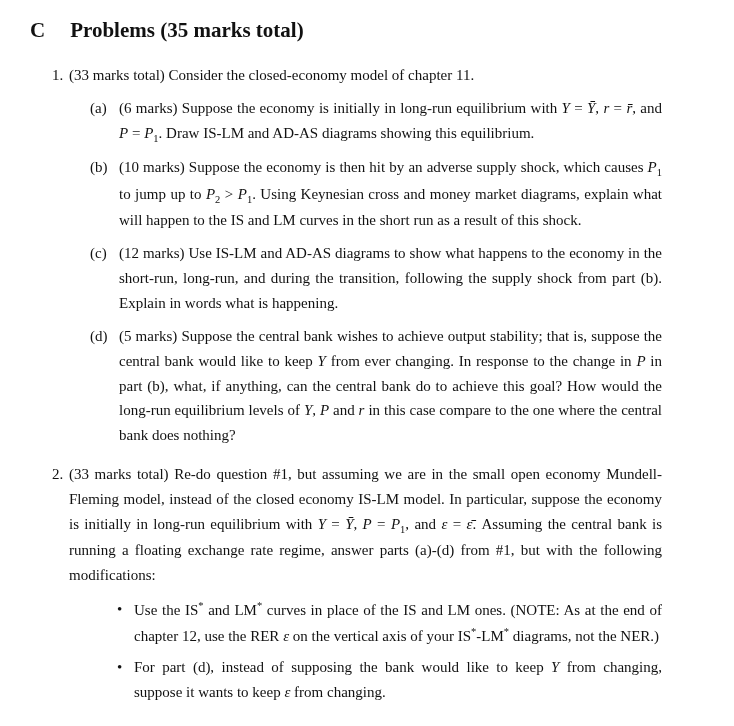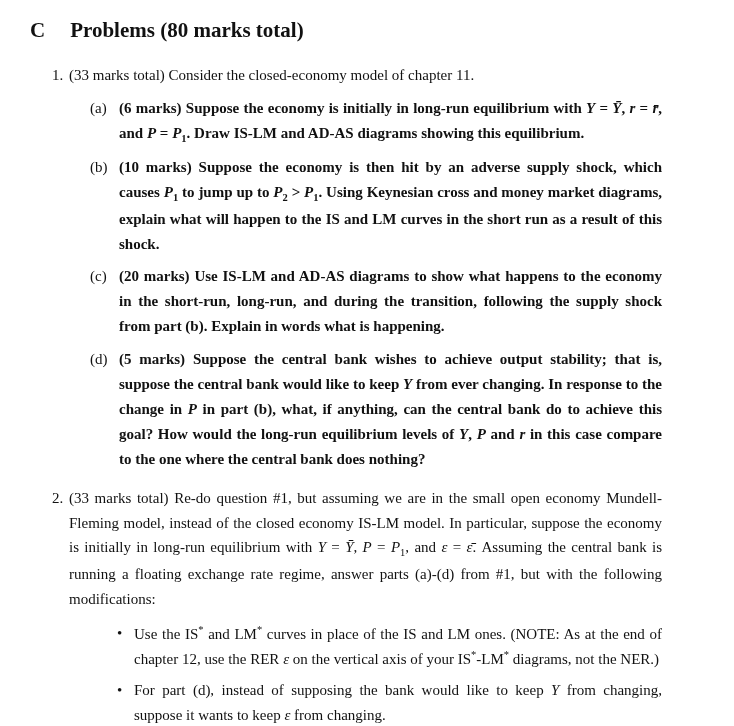--- a/index.html
+++ b/index.html
@@ -18,37 +18,37 @@
     line-height:1.2;
   }
   .intro { margin:0 0 16px 18px; }
   .qitem { display:flex; margin:14px 0 0 22px; }
   .qnum  { flex:0 0 17px; }
   .qbody { flex:1; min-width:0; }
   .qstem, .ptext, .btext { text-align:justify; }
   .parts { margin-left:21px; }
   .part  { display:flex; margin-top:8px; }
   .plabel{ flex:0 0 29px; }
-  .ptext { flex:1; min-width:0;font-weight:bold; }
+  .ptext { flex:1; min-width:0; }
   .bullets { margin-left:48px; margin-top:9px; }
   .bullet  { display:flex; margin-top:6px; }
   .bmark   { flex:0 0 17px; }
   .btext   { flex:1; min-width:0; }
   sub { font-size:70%; }
   sup { font-size:70%; }
   i { font-style:italic; }
 </style>
 </head>
 <body>
 
 <div class="page">
 
   <h1 class="title">
     <span>C</span>
-    <span>Problems (80 marks total)</span>
+    <span>Problems (35 marks total)</span>
   </h1>
 
 
   <div class="qitem">
     <span class="qnum">1.</span>
     <div class="qbody">
       <div class="qstem">(33 marks total) Consider the closed-economy model of chapter 11.</div>
       <div class="parts">
 
         <div class="part">
@@ -56,21 +56,21 @@
           <div class="ptext">(6 marks) Suppose the economy is initially in long-run equilibrium with <i>Y</i> = <i>Ȳ</i>, <i>r</i> = <i>r̄</i>, and <i>P</i> = <i>P</i><sub>1</sub>. Draw IS-LM and AD-AS diagrams showing this equilibrium.</div>
         </div>
 
         <div class="part">
           <span class="plabel">(b)</span>
           <div class="ptext">(10 marks) Suppose the economy is then hit by an adverse supply shock, which causes <i>P</i><sub>1</sub> to jump up to <i>P</i><sub>2</sub> &gt; <i>P</i><sub>1</sub>. Using Keynesian cross and money market diagrams, explain what will happen to the IS and LM curves in the short run as a result of this shock.</div>
         </div>
 
         <div class="part">
           <span class="plabel">(c)</span>
-          <div class="ptext">(20 marks) Use IS-LM and AD-AS diagrams to show what happens to the economy in the short-run, long-run, and during the transition, following the supply shock from part (b). Explain in words what is happening.</div>
+          <div class="ptext">(12 marks) Use IS-LM and AD-AS diagrams to show what happens to the economy in the short-run, long-run, and during the transition, following the supply shock from part (b). Explain in words what is happening.</div>
         </div>
 
         <div class="part">
           <span class="plabel">(d)</span>
           <div class="ptext">(5 marks) Suppose the central bank wishes to achieve output stability; that is, suppose the central bank would like to keep <i>Y</i> from ever changing. In response to the change in <i>P</i> in part (b), what, if anything, can the central bank do to achieve this goal? How would the long-run equilibrium levels of <i>Y</i>, <i>P</i> and <i>r</i> in this case compare to the one where the central bank does nothing?</div>
         </div>
 
       </div>
     </div>
   </div>

